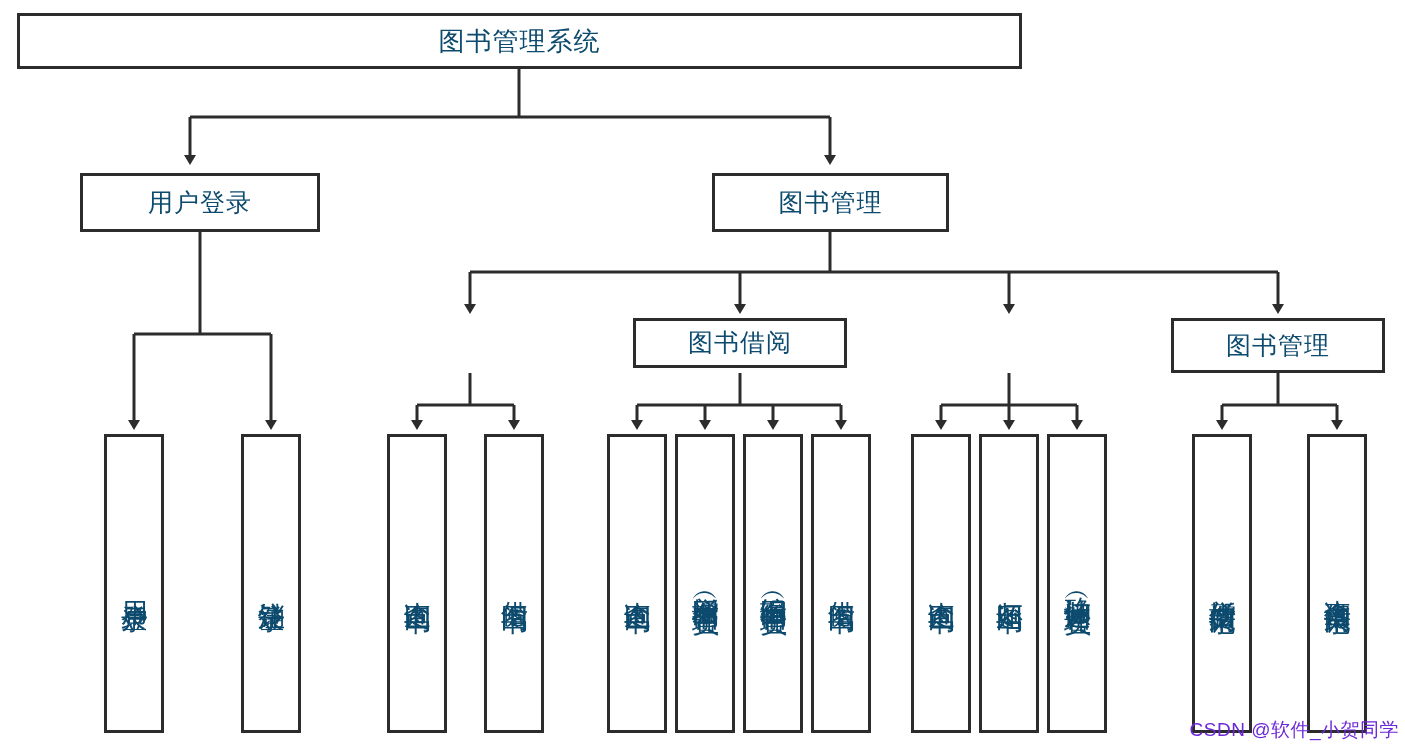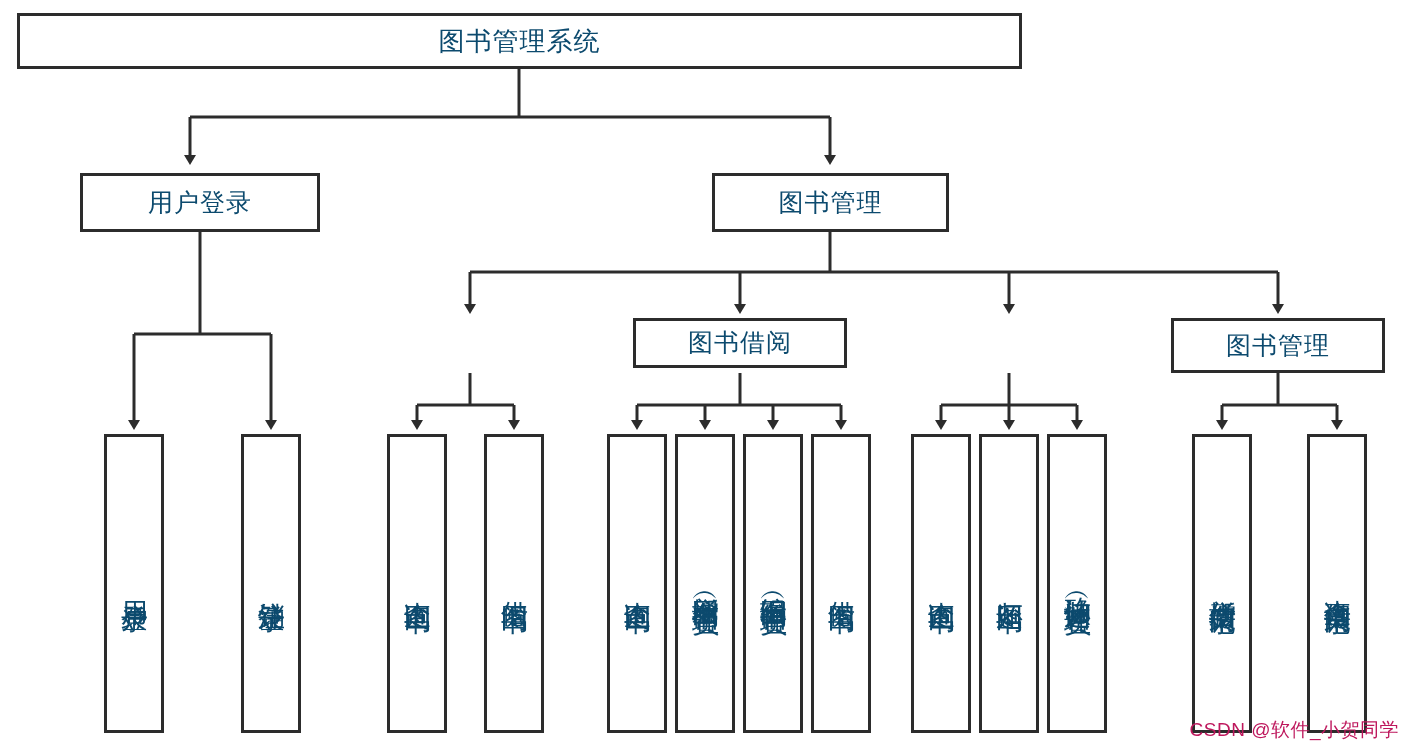--- a/index.html
+++ b/index.html
@@ -51,21 +51,21 @@
     letter-spacing: 2px;
     padding: 4px 0;
     text-align: center;
     white-space: nowrap;
   }
   .watermark {
     position: absolute;
     right: 6px;
     bottom: 4px;
     font-size: 19px;
-    color: #be185d;
+    color: #6d28d9;
     letter-spacing: 0.5px;
     white-space: nowrap;
   }
 </style>
 </head>
 <body>
 
 <div id="canvas">
 
   <svg class="connectors" viewBox="0 0 1405 747">

